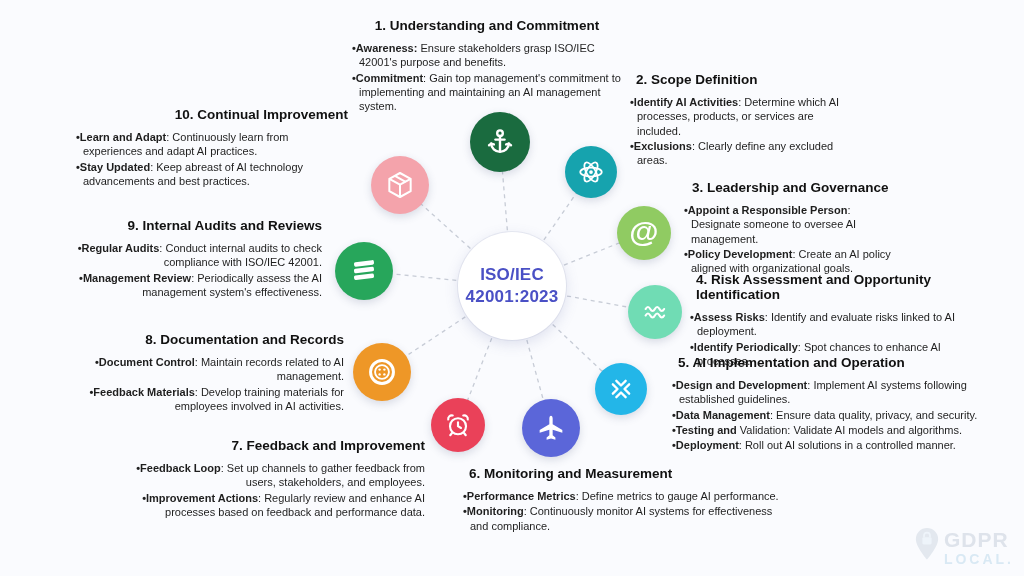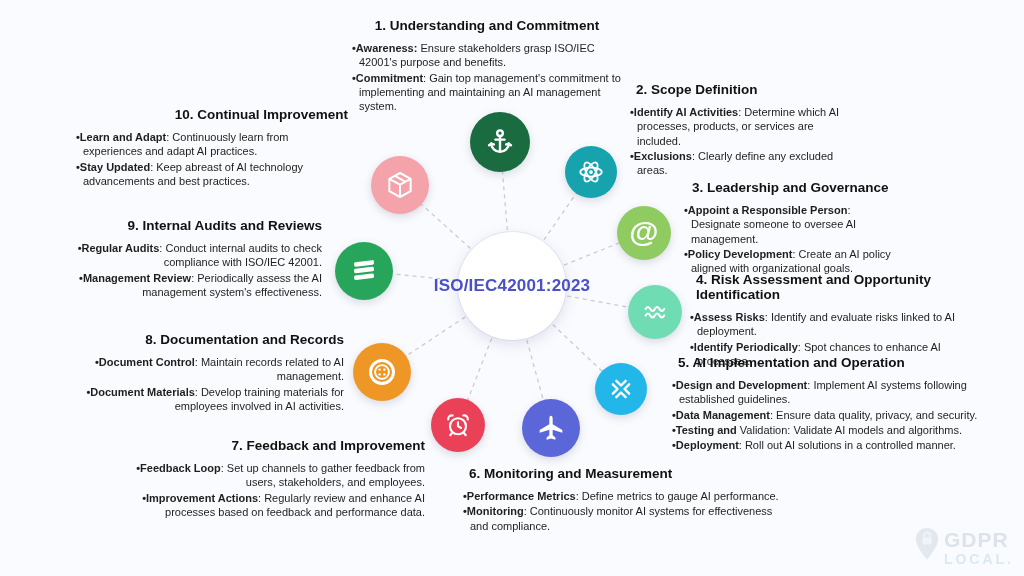--- a/index.html
+++ b/index.html
@@ -7,21 +7,21 @@
   body { font-family:"Liberation Sans", sans-serif; }
   .canvas { position:relative; width:1024px; height:576px; background:#fafbfe; overflow:hidden; }
 
   
   .lines { position:absolute; left:0; top:0; width:1024px; height:576px; }
 
   
   .hub { position:absolute; left:458px; top:232px; width:108px; height:108px;
          background:#ffffff; border-radius:50%;
          box-shadow:0 4px 14px rgba(90,100,160,0.18), 0 0 0 1px rgba(190,196,215,0.25);
-         display:flex; flex-direction:row; align-items:center; justify-content:center; }
+         display:flex; flex-direction:column; align-items:center; justify-content:center; }
   .hub .t { font-weight:bold; font-size:17px; line-height:1.28; color:#4a50c5; letter-spacing:.2px; }
 
   
   .node { position:absolute; border-radius:50%; display:flex; align-items:center; justify-content:center;
           box-shadow:0 3px 8px rgba(60,70,110,0.18); }
   .node svg { display:block; }
   .n1  { left:470px; top:112px; width:60px; height:60px; }
   .n2  { left:565px; top:146px; width:52px; height:52px; }
   .n3  { left:617px; top:206px; width:54px; height:54px; }
   .n4  { left:628px; top:285px; width:54px; height:54px; }
@@ -34,21 +34,21 @@
   .at-glyph { color:#fff; font-size:30px; font-weight:bold; line-height:1; transform:translateY(-1px); }
 
   
   .sec { position:absolute; color:#1e1e1e; }
   .sec h3 { font-size:13.5px; font-weight:bold; color:#111; margin-bottom:8px; }
   .sec .bullet { font-size:11px; line-height:1.3; margin-bottom:1px; }
   .sec.left .bullet { padding-left:7px; text-indent:-7px; }
   .sec .bullet b { font-weight:bold; }
 
   .sec-1  { left:352px; top:18px;  width:270px; } .sec-1 h3 { text-align:center; }
-  .sec-2  { left:630px; top:82px;  width:218px; } .sec-2 h3 { padding-left:6px; }
+  .sec-2  { left:630px; top:72px;  width:218px; } .sec-2 h3 { padding-left:6px; }
   .sec-3  { left:684px; top:180px; width:212px; } .sec-3 h3 { padding-left:8px; }
   .sec-4  { left:690px; top:272px; width:298px; } .sec-4 h3 { padding-left:6px; }
   .sec-5  { left:672px; top:355px; width:308px; } .sec-5 h3 { padding-left:6px; }
   .sec-6  { left:463px; top:466px; width:318px; } .sec-6 h3 { padding-left:6px; }
   .sec-7  { left:133px; top:438px; width:292px; text-align:right; }
   .sec-8  { left:86px;  top:332px; width:258px; text-align:right; }
   .sec-9  { left:68px;  top:218px; width:254px; text-align:right; }
   .sec-10 { left:76px;  top:107px; width:272px; } .sec-10 h3 { text-align:right; }
 
   
@@ -235,21 +235,21 @@
     <h3>7. Feedback and Improvement</h3>
     <div class="bullets">
         <div class="bullet"><b>•Feedback Loop</b>: Set up channels to gather feedback from users, stakeholders, and employees.</div>
         <div class="bullet"><b>•Improvement Actions</b>: Regularly review and enhance AI processes based on feedback and performance data.</div>
       </div>
   </div>
   <div class="sec sec-8">
     <h3>8. Documentation and Records</h3>
     <div class="bullets">
         <div class="bullet"><b>•Document Control</b>: Maintain records related to AI management.</div>
-        <div class="bullet"><b>•Document Materials</b>: Develop training materials for employees involved in AI activities.</div>
+        <div class="bullet"><b>•Feedback Materials</b>: Develop training materials for employees involved in AI activities.</div>
       </div>
   </div>
   <div class="sec sec-9">
     <h3>9. Internal Audits and Reviews</h3>
     <div class="bullets">
         <div class="bullet"><b>•Regular Audits</b>: Conduct internal audits to check compliance with ISO/IEC 42001.</div>
         <div class="bullet"><b>•Management Review</b>: Periodically assess the AI management system's effectiveness.</div>
       </div>
   </div>
   <div class="sec sec-10 left">

